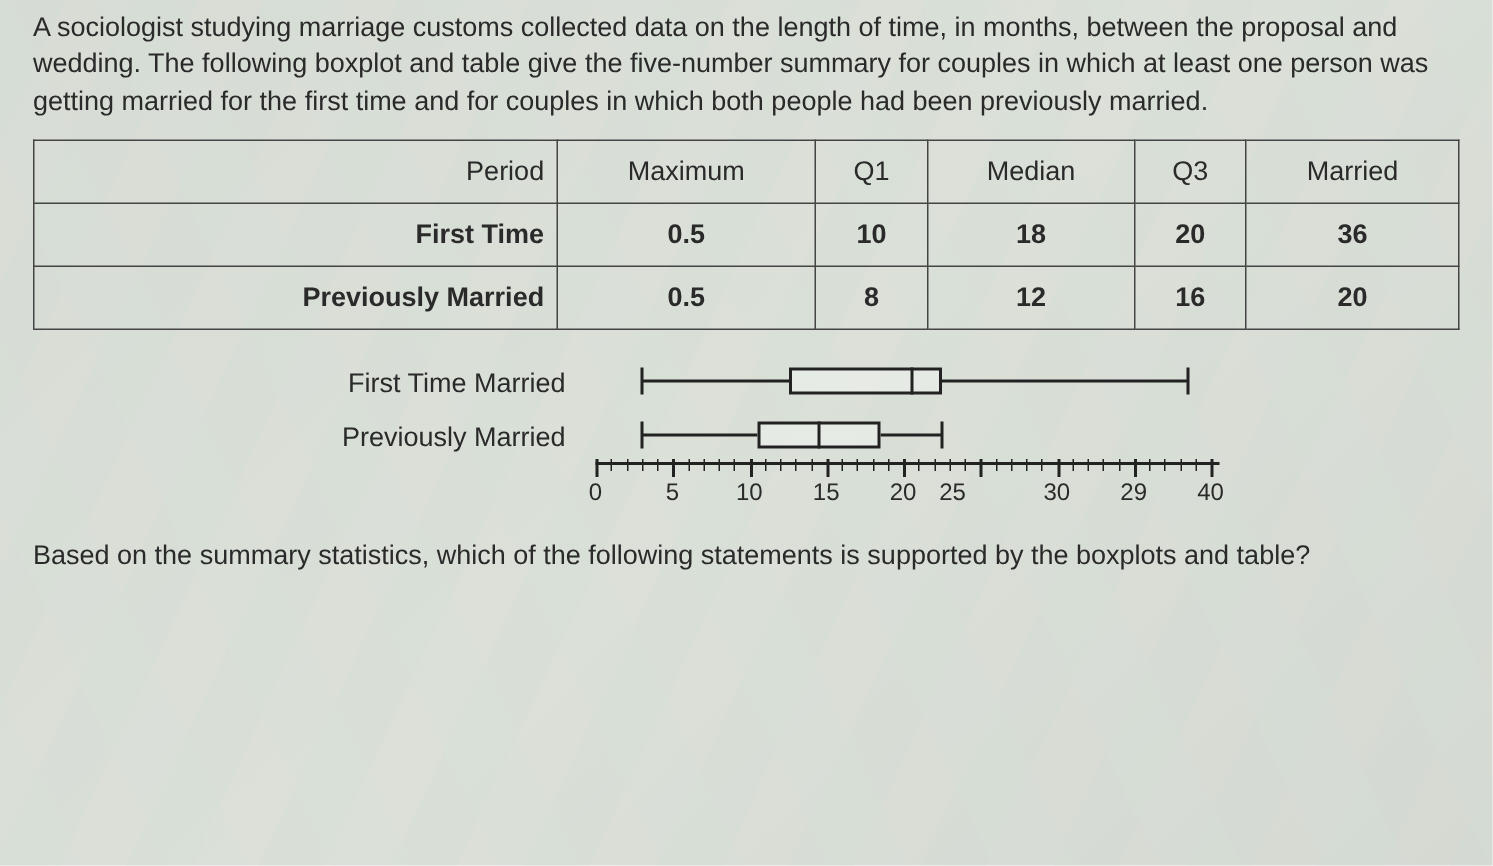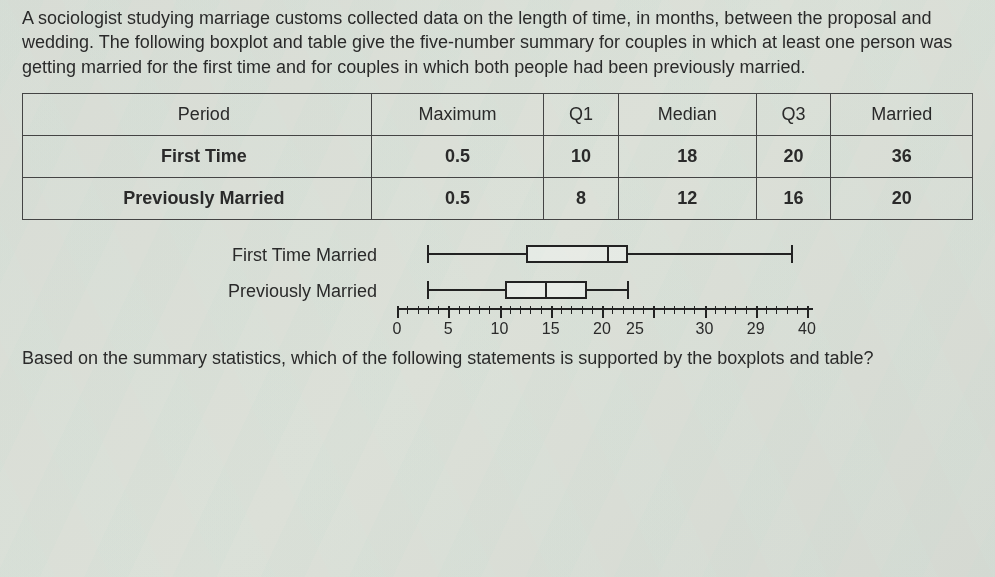--- a/index.html
+++ b/index.html
@@ -29,37 +29,37 @@
       background: transparent;
     }
     table.data th, table.data td {
       border: 1px solid #444;
       padding: 10px 8px;
       text-align: center;
       font-size: 18px;
       font-weight: 700;
     }
     table.data th { font-weight: 400; }
-    table.data td.rowhead, table.data th.rowhead { text-align: center; padding-left: 22px; }
+    table.data td.rowhead, table.data th.rowhead { text-align: right; padding-left: 22px; }
     .chart-wrap { margin: 6px 0 12px 190px; }
     .chart-row { display: flex; align-items: flex-end; height: 30px; margin-bottom: 6px; gap: 36px; }
     .chart-label { width: 175px; text-align: right; padding-right: 10px; font-size: 18px; }
     .chart-area { position: relative; width: 410px; height: 24px; }
     .whisker-line { position: absolute; top: 11px; height: 2px; background: #222; }
     .end-cap { position: absolute; top: 3px; width: 2px; height: 18px; background: #222; }
     .box { position: absolute; top: 3px; height: 18px; border: 2px solid #222; background: rgba(255,255,255,0.35); }
     .median { position: absolute; top: 3px; width: 2px; height: 18px; background: #222; }
     .axis-wrap { margin-left: 185px; width: 420px; }
     .axis { position: relative; height: 20px; }
     .axis-line { position: absolute; left: 0; top: 0; height: 2px; background: #222; }
     .tick-major { position: absolute; top: -2px; width: 2px; height: 12px; background: #222; }
     .tick-minor { position: absolute; top: -2px; width: 1px; height: 8px; background: #222; }
     .tick-label { position: absolute; top: 12px; font-size: 16px; transform: translateX(-50%); }
     .axis-title { text-align: center; font-size: 18px; margin-top: 28px; width: 540px; }
-    .question { font-size: 18px; line-height: 1.35; margin-top: 18px; }
+    .question { font-size: 18px; line-height: 1.35; margin-top: 30px; }
   </style>
 </head>
 <body>
 <div class="paper-texture"></div>
 
 <div class="content">
   <p class="intro">A sociologist studying marriage customs collected data on the length of time, in months, between the proposal and wedding. The following boxplot and table give the five-number summary for couples in which at least one person was getting married for the first time and for couples in which both people had been previously married.</p>
 
   <table class="data">
     <thead>

